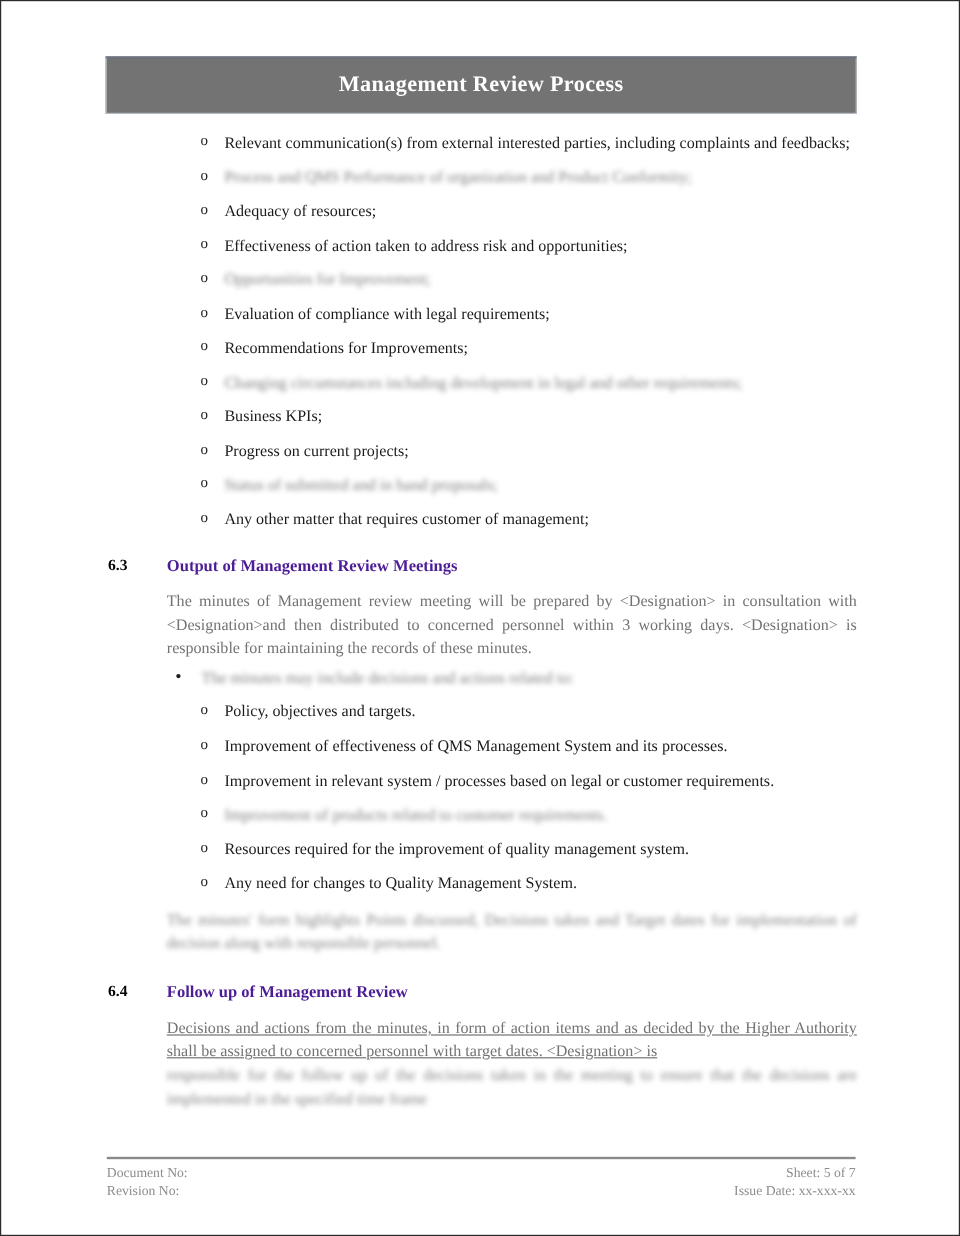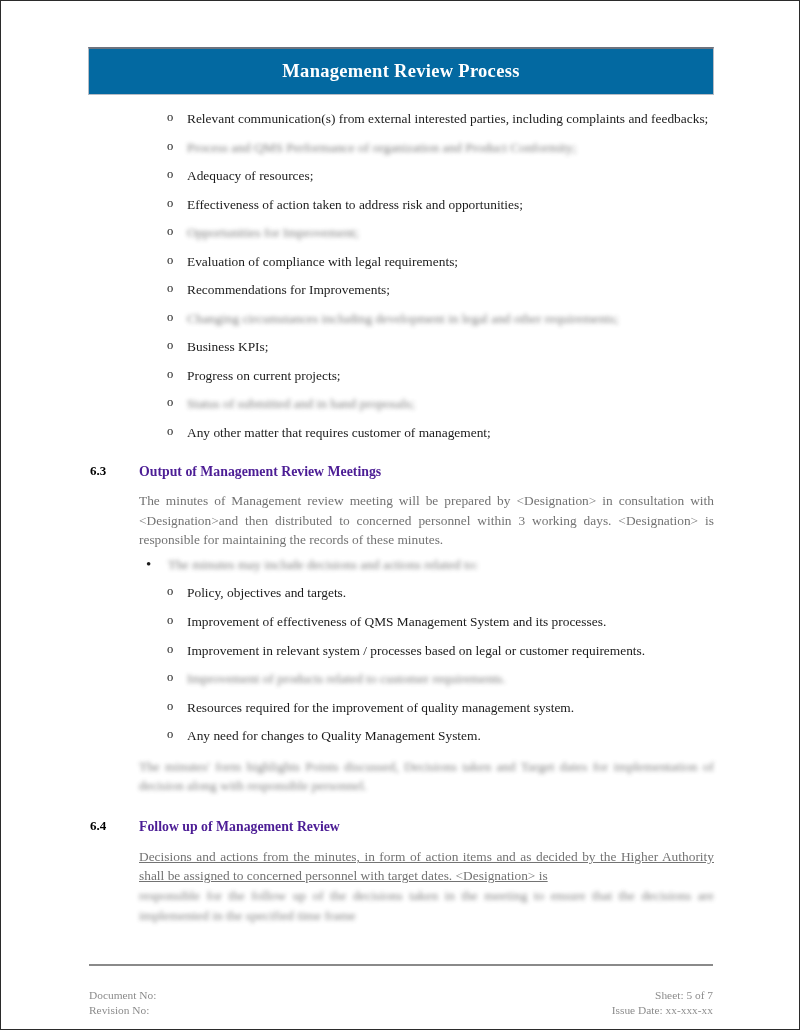--- a/index.html
+++ b/index.html
@@ -24,21 +24,21 @@
     position: absolute;
     left: 87px;
     top: 46px;
     width: 626px;
   }
 
   
   .title-banner {
     width: 626px;
     height: 48px;
-    background: #0369a1;
+    background: #737373;
     border-top: 2px solid #6d737e;
     border-left: 1px solid #b6bcc5;
     border-right: 1px solid #b6bcc5;
     border-bottom: 1px solid #b6bcc5;
     box-sizing: border-box;
     display: flex;
     align-items: center;
     justify-content: center;
   }
   .title-banner .title-text {
@@ -161,21 +161,21 @@
     width: 624px;
   }
   .footer .rule {
     height: 2px;
     background: #8a8a8a;
     width: 100%;
   }
   .footer .rows {
     display: flex;
     justify-content: space-between;
-    padding-top: 22px;
+    padding-top: 5px;
     font-size: 11.4px;
     color: #8c8c8c;
     line-height: 1.34;
   }
   .footer .col-right { text-align: right; }
   .footer .f-line { white-space: nowrap; }
 </style>
 </head>
 <body>
 

